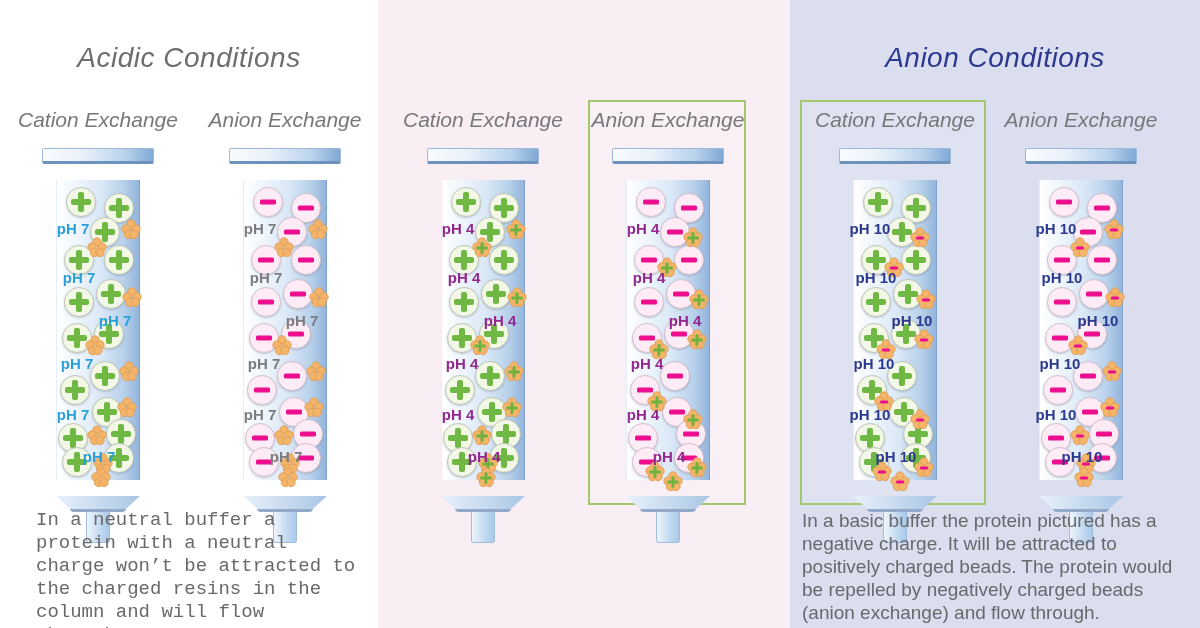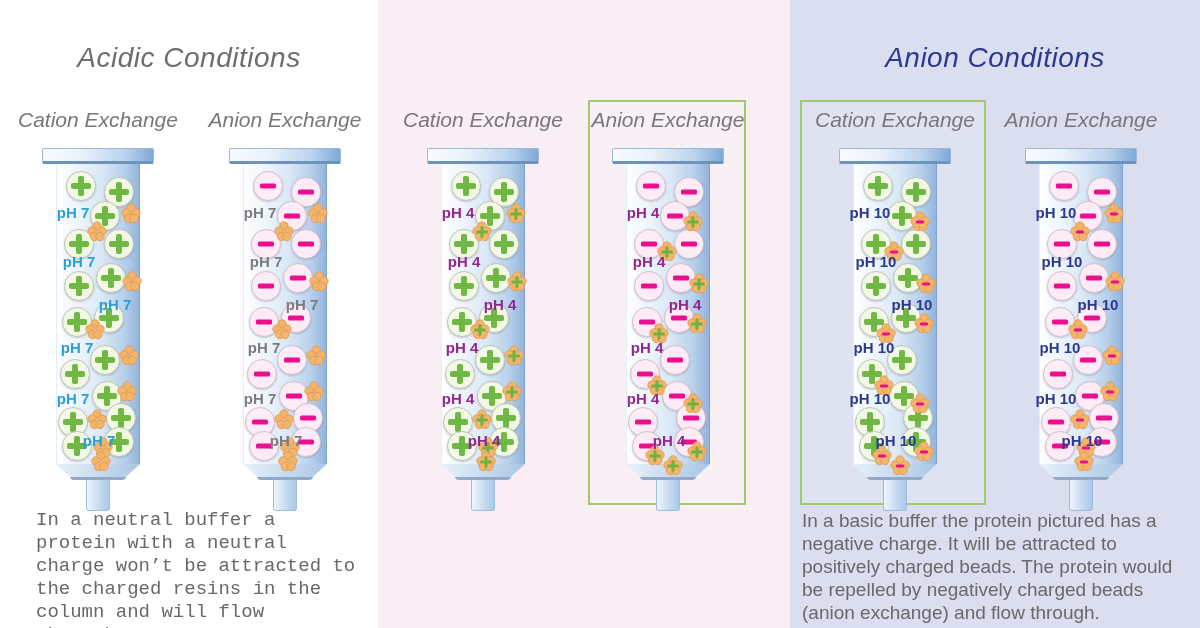--- a/index.html
+++ b/index.html
@@ -8,21 +8,21 @@
   .panel{position:absolute;top:0;height:628px;}
   .title{position:absolute;top:42px;left:0;right:0;margin:0;text-align:center;
          font-style:italic;font-weight:400;font-size:28px;letter-spacing:.5px;}
   .col-label{position:absolute;top:108px;width:200px;text-align:center;
          font-style:italic;font-size:21px;color:#77787b;white-space:nowrap;}
   .hbox{position:absolute;border:2px solid #a2c96d;background:rgba(255,255,255,.12);box-sizing:border-box;}
   .caption{position:absolute;top:509px;margin:0;font-size:19px;line-height:23px;color:#68696c;}
   .column{position:absolute;top:148px;width:112px;}
   .col-cap{height:12px;border:1px solid #9db9d9;border-bottom:3px solid #6d92bc;border-radius:2px;
          background:linear-gradient(to right,#f8fbfe 0%,#eaf2fa 35%,#b9d2ec 75%,#7fa9d6 100%);}
-  .col-body{position:relative;margin:0 14px;width:84px;height:300px;
+  .col-body{position:relative;margin:16px 14px;width:84px;height:300px;
          border-right:1px solid #7fa3cd;border-left:1px solid #e3eefa;box-sizing:border-box;
          background:linear-gradient(to right,#ffffff 0%,#eef5fc 25%,#d9e7f6 55%,#b7d0ea 82%,#93b4dc 100%);}
   .col-taper{margin:0 14px;width:84px;height:13px;
          background:linear-gradient(to right,#e8f1fa,#a9c6e5);
          clip-path:polygon(0 0,100% 0,83% 100%,17% 100%);}
   .col-lip{margin:-1px auto 0;width:56px;height:4px;background:#93a9c9;border-radius:0 0 8px 8px;}
   .col-stem{margin:0 auto;width:24px;height:31px;box-sizing:border-box;
          background:linear-gradient(to right,#eef5fc,#c2d9f0 60%,#a9c9e9);
          border:1px solid #9fbede;border-top:none;border-radius:0 0 3px 3px;}
   .bead{position:absolute;width:30px;height:30px;border-radius:50%;box-sizing:border-box;

